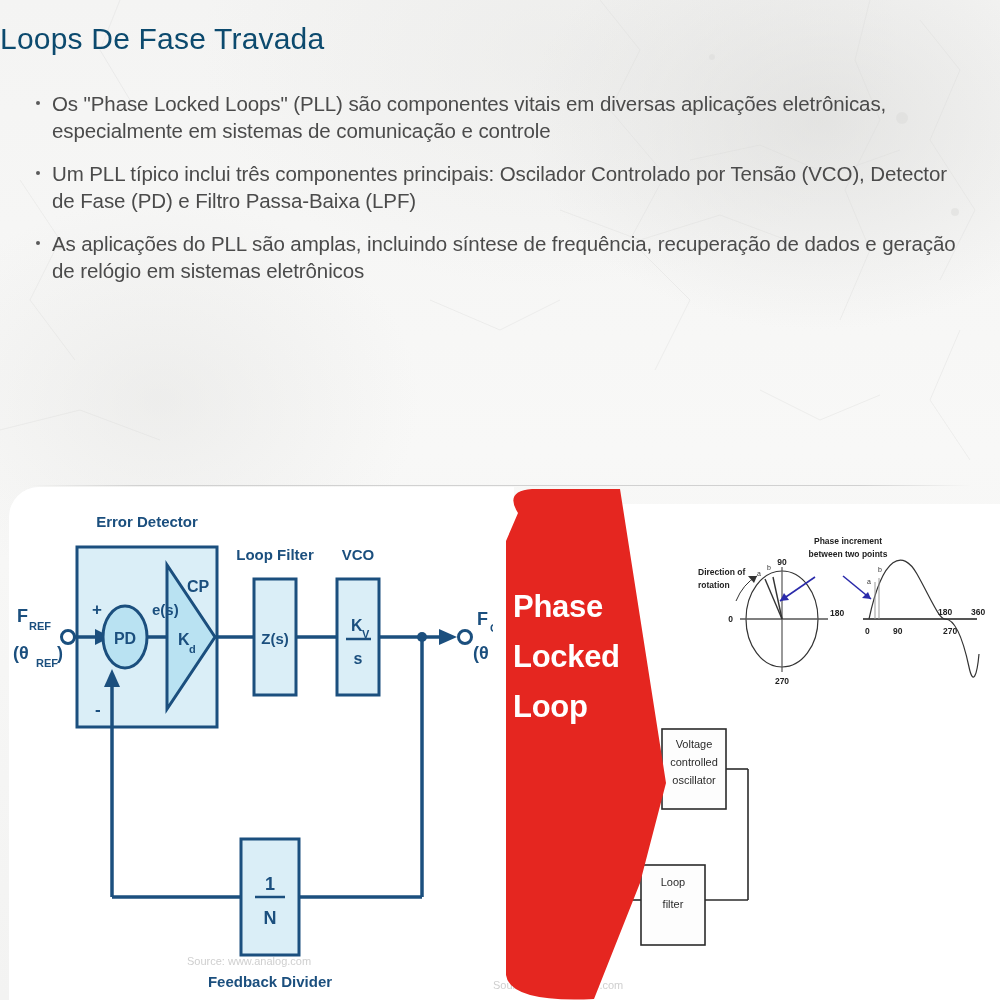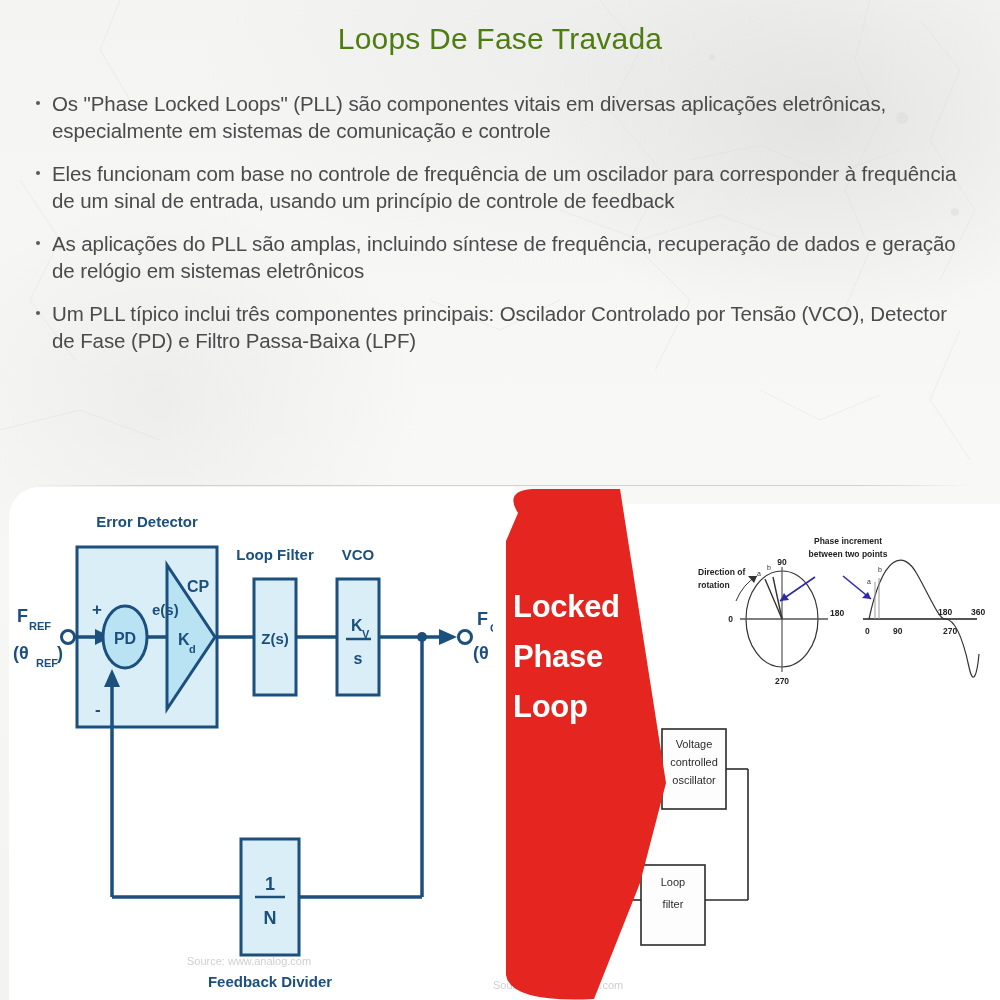--- a/index.html
+++ b/index.html
@@ -19,22 +19,22 @@
       radial-gradient(ellipse 500px 340px at 55% 5%, rgba(230,230,228,.45), rgba(255,255,255,0) 70%),
       linear-gradient(180deg,#f4f4f3 0%,#f8f8f7 45%,#f3f3f2 100%);
   }
   #bg-cracks{ position:absolute; left:0; top:0; width:1000px; height:1000px; opacity:.5; }
 
   
   #top-area{ position:absolute; left:0; top:0; width:1000px; height:470px; }
 
   #page-title{
     position:absolute; left:0; top:22px; width:1000px;
-    text-align:center; font-size:30px; font-weight:400;
-    color:#4d7c0f; letter-spacing:.2px;
+    text-align:left; font-size:30px; font-weight:400;
+    color:#0c4a6e; letter-spacing:.2px;
   }
 
   #bullet-list{ position:absolute; left:34px; top:90px; width:930px; }
   .bullet-item{
     position:relative; padding-left:18px;
     font-size:20.5px; line-height:27px; color:#4b4b4b;
     margin-bottom:16px; font-weight:400; letter-spacing:-.1px;
   }
   .bullet-dot{
     position:absolute; left:2px; top:11px;
@@ -102,29 +102,25 @@
 <div id="top-area">
   <div id="page-title">Loops De Fase Travada</div>
 
   <div id="bullet-list">
     <div class="bullet-item">
       <span class="bullet-dot"></span>
       <span>Os "Phase Locked Loops" (PLL) são componentes vitais em diversas aplicações eletrônicas, especialmente em sistemas de comunicação e controle</span>
     </div>
     <div class="bullet-item">
       <span class="bullet-dot"></span>
-      <span>Eles funcionam com base no controle de frequência de um oscilador para corresponder à frequência de um sinal de entrada, usando um princípio de controle de feedback</span>
+      <span>Um PLL típico inclui três componentes principais: Oscilador Controlado por Tensão (VCO), Detector de Fase (PD) e Filtro Passa-Baixa (LPF)</span>
     </div>
     <div class="bullet-item">
       <span class="bullet-dot"></span>
       <span>As aplicações do PLL são amplas, incluindo síntese de frequência, recuperação de dados e geração de relógio em sistemas eletrônicos</span>
-    </div>
-    <div class="bullet-item">
-      <span class="bullet-dot"></span>
-      <span>Um PLL típico inclui três componentes principais: Oscilador Controlado por Tensão (VCO), Detector de Fase (PD) e Filtro Passa-Baixa (LPF)</span>
     </div>
   </div>
 </div>
 
 <div id="bottom-area">
   <div id="divider-line"></div>
 
   <div id="left-card">
     <svg class="diagram-svg" width="505" height="513" viewBox="0 0 505 513">
       <g stroke="#1b4f7e" fill="none" stroke-width="3">
@@ -299,17 +295,17 @@
       </g>
 
       <text class="wm" x="0" y="485">Source: www.youtube.com</text>
     </svg>
   </div>
 
   <svg id="red-ribbon" viewBox="0 0 220 520">
     <path d="M38,30 Q24,8 52,6 L140,6 L186,300 L160,400 L114,516 Q30,520 26,492 L26,58 Z" fill="#e52620"></path>
   </svg>
   <div id="ribbon-text">
+    <span class="ribbon-line">Phase</span>
     <span class="ribbon-line">Locked</span>
-    <span class="ribbon-line">Phase</span>
     <span class="ribbon-line">Loop</span>
   </div>
 </div>
 
 </body></html>

